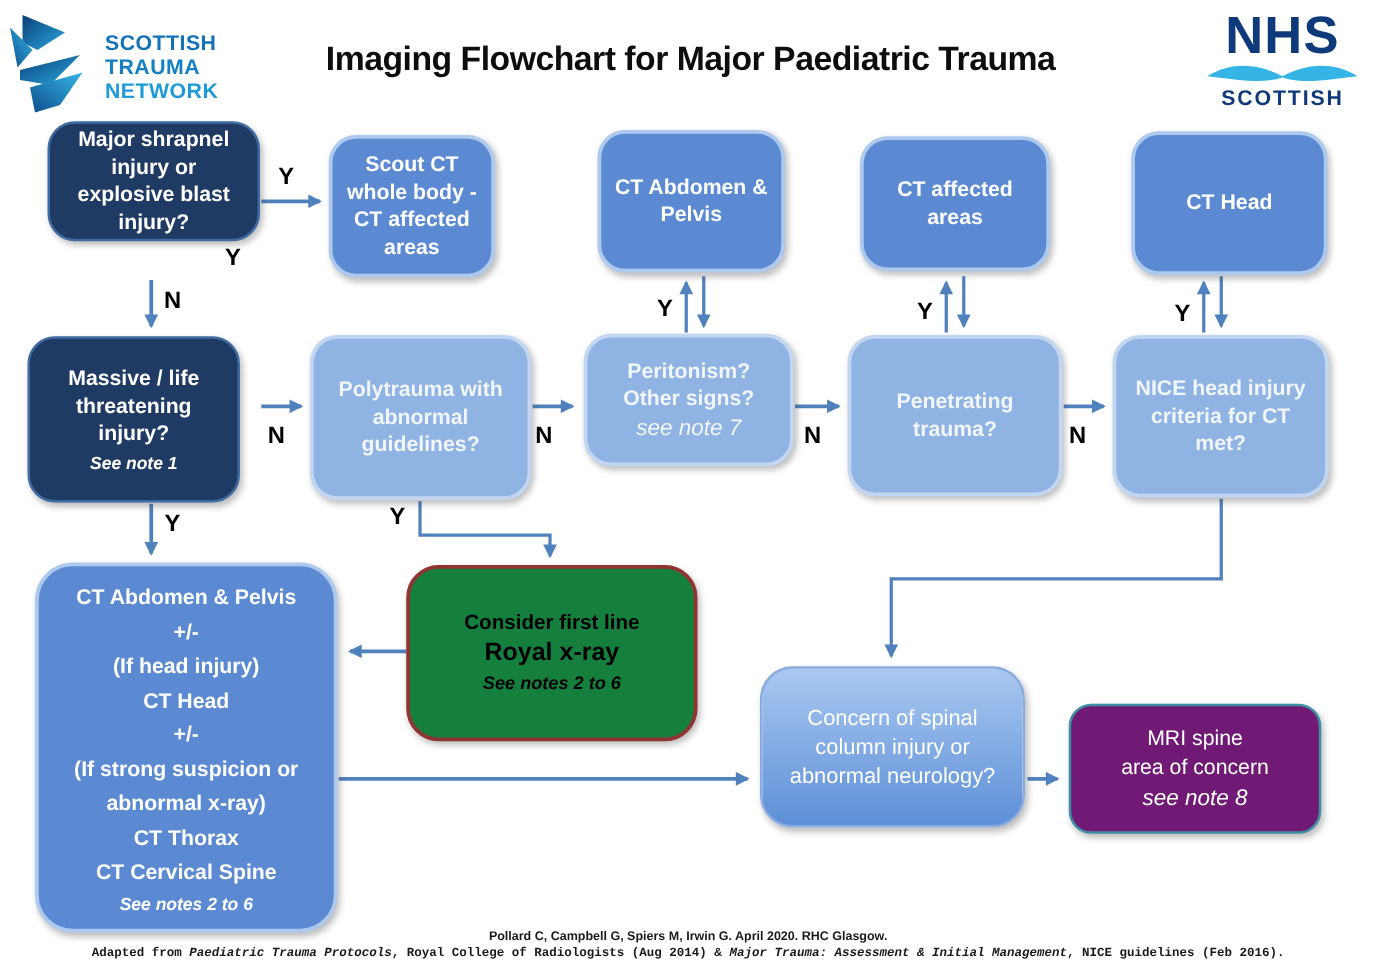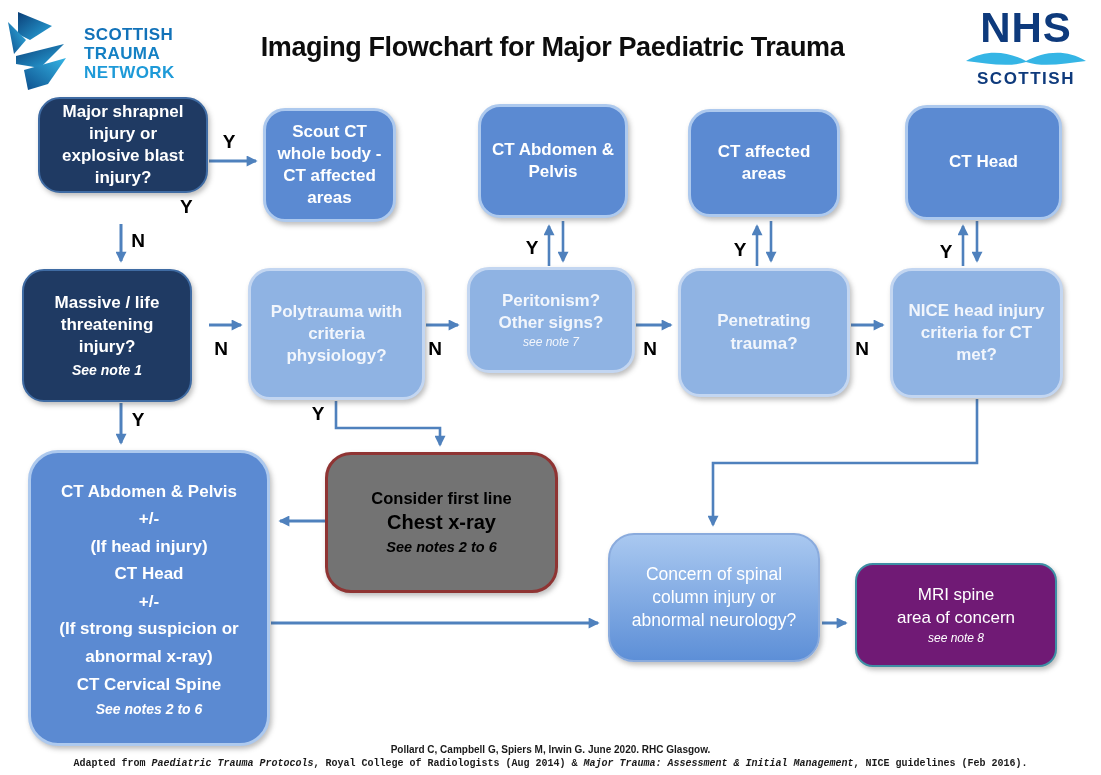--- a/index.html
+++ b/index.html
@@ -22,23 +22,23 @@
   
   .node{position:absolute;display:flex;flex-direction:column;align-items:center;justify-content:center;
         text-align:center;color:#fff;font-weight:bold;font-size:17px;line-height:1.3;
         border-radius:22px;box-shadow:2px 3px 5px rgba(70,70,70,.35);z-index:2;box-sizing:border-box;padding:8px;}
   .dark{background:#1f3a63;border:2px solid #3f6ba3;}
   .action{background:#5b8ad2;border:3px solid #adc9ee;}
   .question{background:#8fb3e3;border:3px solid #c3d6f1;color:#f2f6fc;}
   .concern{background:linear-gradient(180deg,#a9c8f0 0%,#5d8fd7 100%);border:2px solid #8aabdd;
            font-weight:normal;border-radius:26px;font-size:17.5px;}
   .teal{background:#701a75;border:2px solid #3e8ea4;font-weight:normal;border-radius:18px;}
-  .cream{background:#737373;border:3px solid #8f3433;color:#000;border-radius:26px;}
+  .cream{background:#15803d;border:3px solid #8f3433;color:#000;border-radius:26px;}
   .note{font-style:italic;font-size:14px;margin-top:2px;}
-  .note-light{font-style:italic;font-weight:normal;font-size:12px;margin-top:1px;}
+  .note-light{font-style:italic;font-weight:normal;font-size:18px;margin-top:1px;}
   .proto-lines{line-height:1.62;}
   .inner-y{position:absolute;left:140px;top:96px;color:#000;font-weight:bold;font-size:19px;}
   .cream .l1{font-size:16.5px;}
   .cream .l2,.cream .l3{font-size:20px;line-height:1.35;}
   .cream .note{font-size:14.5px;}
   .mri-l{font-size:17px;line-height:1.35;}
 
   
   #arrows{position:absolute;left:0;top:0;z-index:1;}
   .elabel{position:absolute;transform:translate(-50%,-50%);font-weight:bold;font-size:19px;color:#000;z-index:3;}
@@ -136,21 +136,21 @@
 <div class="node action" style="left:905px;top:105px;width:157px;height:115px;">
   <span>CT Head</span>
 </div>
 
 <div class="node dark" style="left:22px;top:269px;width:170px;height:133px;">
   <span>Massive / life threatening injury?</span>
   <span class="note">See note 1</span>
 </div>
 
 <div class="node question" style="left:248px;top:268px;width:177px;height:132px;">
-  <span>Polytrauma with criteria physiology?</span>
+  <span>Polytrauma with abnormal guidelines?</span>
 </div>
 
 <div class="node question" style="left:467px;top:267px;width:168px;height:106px;">
   <span>Peritonism?</span>
   <span>Other signs?</span>
   <span class="note-light">see note 7</span>
 </div>
 
 <div class="node question" style="left:678px;top:268px;width:172px;height:129px;">
   <span>Penetrating trauma?</span>
@@ -161,28 +161,29 @@
 </div>
 
 <div class="node action" style="left:28px;top:450px;width:242px;height:296px;border-radius:30px;">
   <div class="proto-lines">
       <div>CT Abdomen &amp; Pelvis</div>
       <div>+/-</div>
       <div>(If head injury)</div>
       <div>CT Head</div>
       <div>+/-</div>
       <div>(If strong suspicion or abnormal x-ray)</div>
+      <div>CT Thorax</div>
       <div>CT Cervical Spine</div>
     </div>
   <span class="note">See notes 2 to 6</span>
 </div>
 
 <div class="node cream" style="left:325px;top:452px;width:233px;height:141px;">
   <span class="l1">Consider first line</span>
-  <span class="l2">Chest x-ray</span>
+  <span class="l2">Royal x-ray</span>
   <span class="note">See notes 2 to 6</span>
 </div>
 
 <div class="node concern" style="left:608px;top:533px;width:212px;height:129px;">
   <span>Concern of spinal column injury or abnormal neurology?</span>
 </div>
 
 <div class="node teal" style="left:855px;top:563px;width:202px;height:104px;">
   <span class="mri-l">MRI spine</span>
   <span class="mri-l">area of concern</span>
@@ -195,15 +196,15 @@
 <div class="elabel" style="left:138px;top:420px;">Y</div>
 <div class="elabel" style="left:318px;top:414px;">Y</div>
 <div class="elabel" style="left:435px;top:349px;">N</div>
 <div class="elabel" style="left:532px;top:248px;">Y</div>
 <div class="elabel" style="left:650px;top:349px;">N</div>
 <div class="elabel" style="left:740px;top:250px;">Y</div>
 <div class="elabel" style="left:862px;top:349px;">N</div>
 <div class="elabel" style="left:946px;top:252px;">Y</div>
 
 <div class="footer">
-  <div class="f1">Pollard C, Campbell G, Spiers M, Irwin G. June 2020. RHC Glasgow.</div>
+  <div class="f1">Pollard C, Campbell G, Spiers M, Irwin G. April 2020. RHC Glasgow.</div>
   <div class="f2"><span>Adapted from </span><i>Paediatric Trauma Protocols</i><span>, Royal College of Radiologists (Aug 2014) &amp; </span><i>Major Trauma: Assessment &amp; Initial Management</i><span>, NICE guidelines (Feb 2016).</span></div>
 </div>
 
 </body></html>

